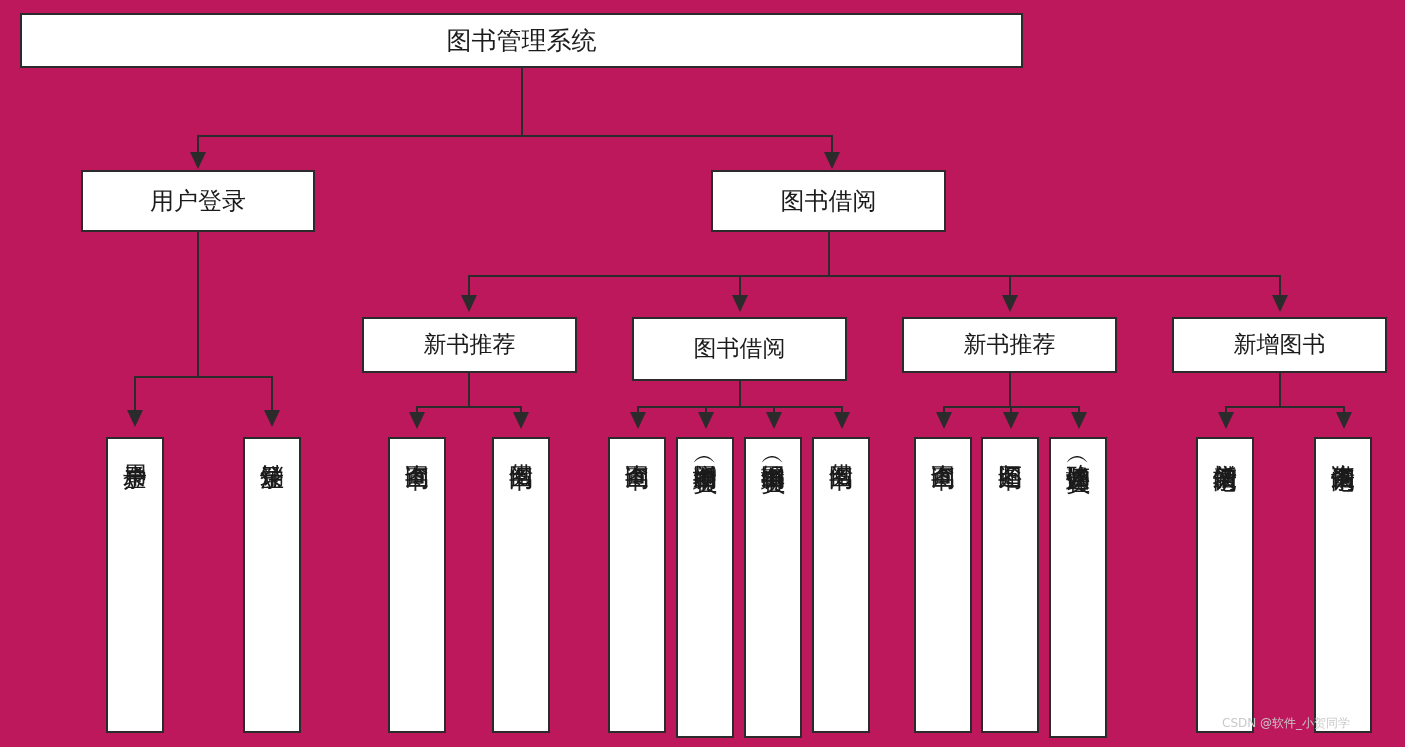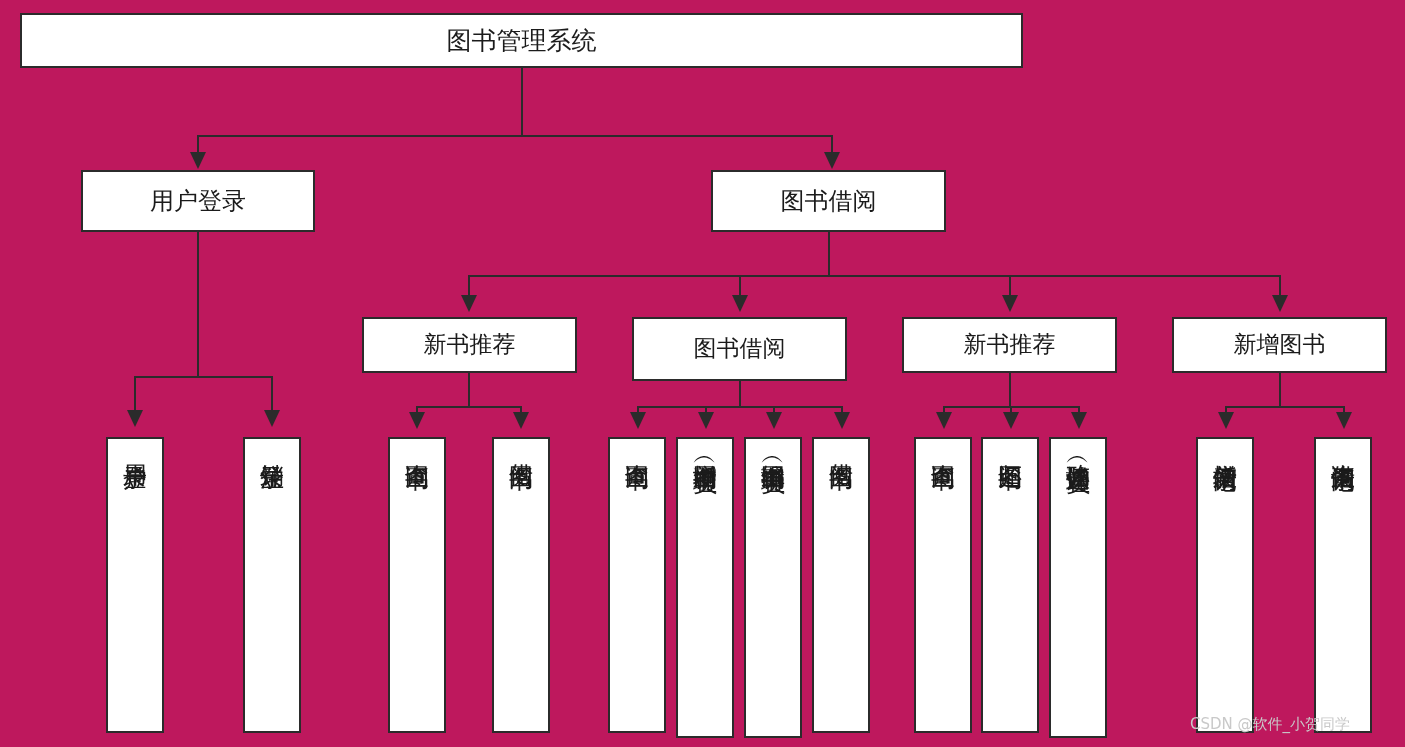--- a/index.html
+++ b/index.html
@@ -69,24 +69,25 @@
     border-left: 8px solid transparent;
     border-right: 8px solid transparent;
     border-top: 17px solid #2b2b2b;
     z-index: 2;
   }
 
   
   #watermark {
     position: absolute;
     color: #c9c9c9;
-    font-size: 15px;
+    font-size: 12px;
     white-space: nowrap;
     z-index: 5;
     pointer-events: none;
+    margin-left: 32px;
   }
 </style>
 </head>
 <body>
 
 <div id="canvas">
 
   <div class="ln v" style="left:521px; top:68px; height:68px;"></div>
 
   <div class="ln h" style="left:198px; top:135px; width:635px;"></div>

